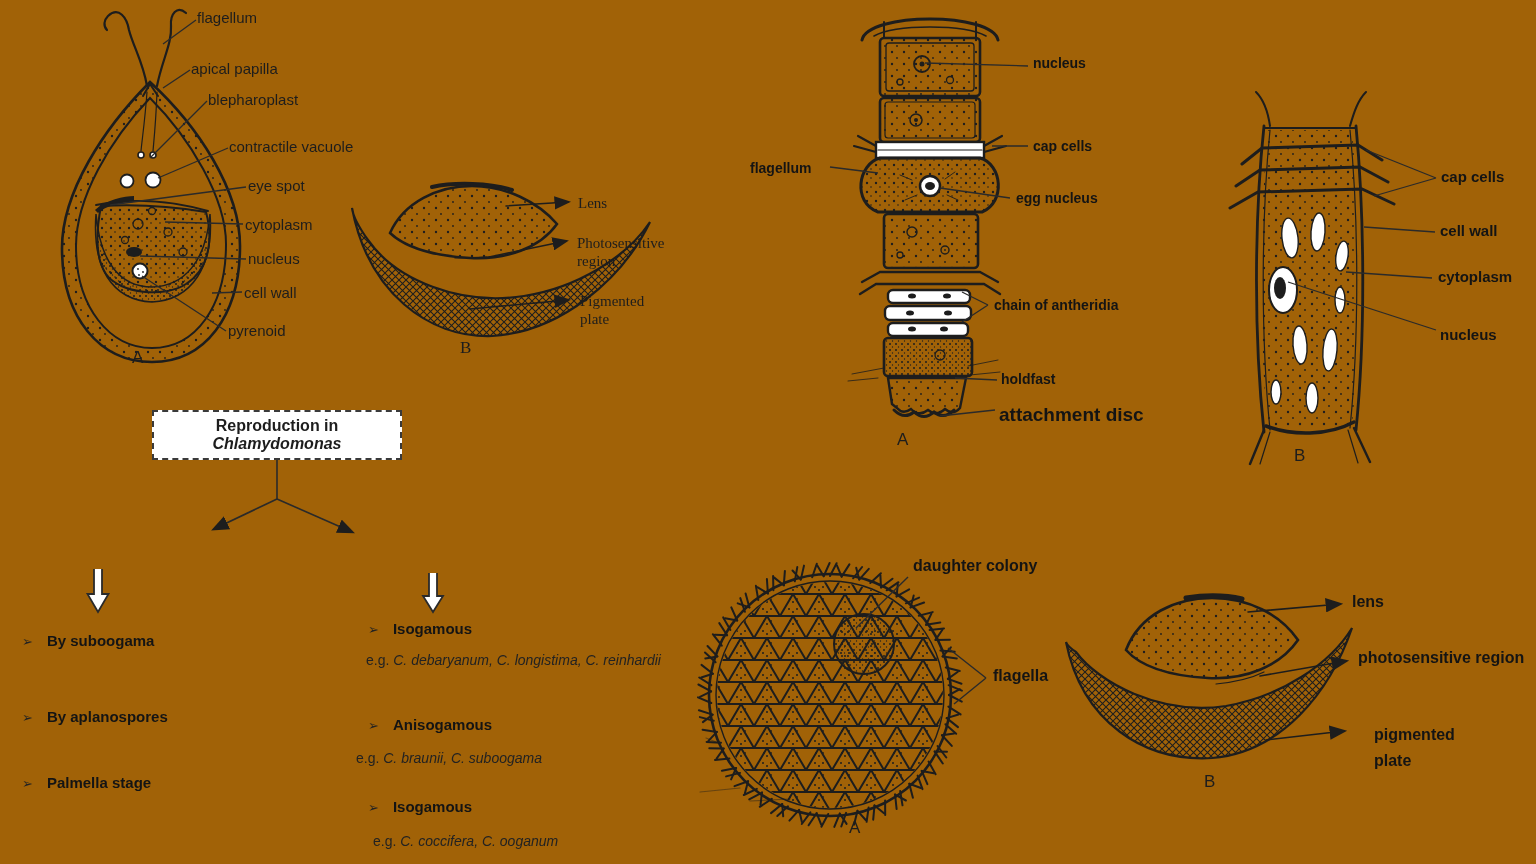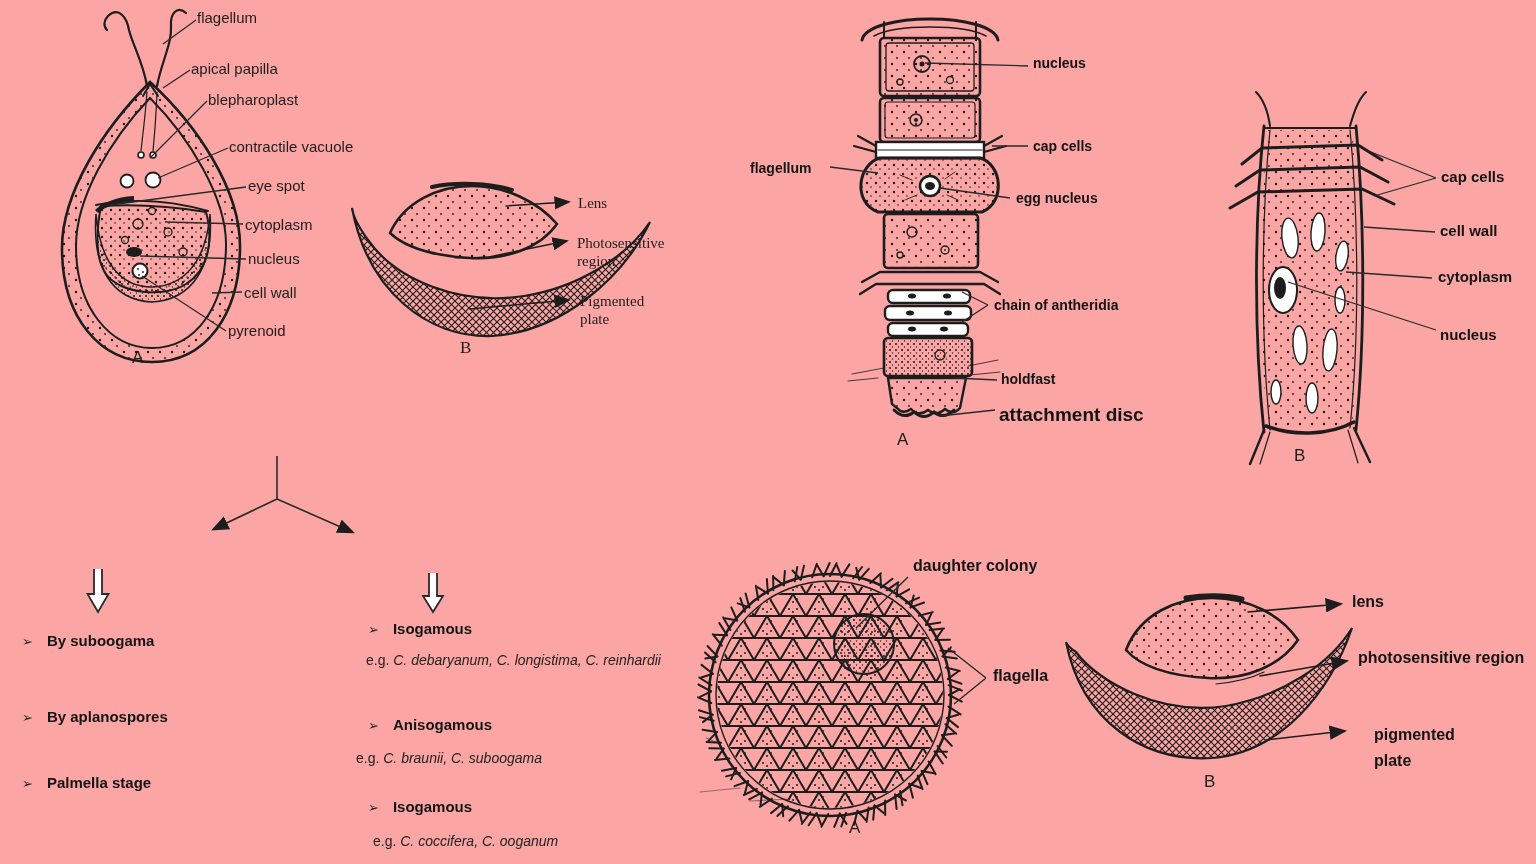--- a/index.html
+++ b/index.html
@@ -1,16 +1,16 @@
 <!DOCTYPE html>
 <html><head>
 <meta charset="utf-8">
 <style>
   html,body{margin:0;padding:0;background:#fff;}
-  .canvas{position:relative;width:1536px;height:864px;background:#fca5a5;overflow:hidden;
+  .canvas{position:relative;width:1536px;height:864px;background:#a16207;overflow:hidden;
           font-family:"Liberation Sans",sans-serif;color:#1d1d1d;}
   .art{position:absolute;left:0;top:0;}
   .lb{position:absolute;font-size:15px;line-height:1.22;white-space:nowrap;color:#1d1d1d;}
   .serif{font-family:"Liberation Serif",serif;}
   .b{font-weight:bold;color:#141414;}
   .i{font-style:italic;}
   .wrap{white-space:normal;}
   .sm{font-size:14px;}
   .xs{font-size:19px;}
   .panel{font-size:17px;letter-spacing:1px;}
@@ -369,20 +369,23 @@
 <div class="lb" style="left:248px;top:250px">nucleus</div>
 <div class="lb" style="left:244px;top:284px">cell wall</div>
 <div class="lb" style="left:228px;top:322px">pyrenoid</div>
 <div class="lb panel" style="left:132px;top:348px">A</div>
 
 <div class="lb serif" style="left:578px;top:194px">Lens</div>
 <div class="lb serif wrap" style="left:577px;top:234px;width:112px">Photosensitive region</div>
 <div class="lb serif wrap" style="left:580px;top:292px;width:84px">Pigmented plate</div>
 <div class="lb serif panel" style="left:460px;top:338px">B</div>
 
+<div class="fbox" style="left:152px;top:410px;width:246px;height:46px">
+  <div class="t"><span>Reproduction in </span><span class="i">Chlamydomonas</span></div>
+</div>
 
 <div class="bullet-row" style="left:22px;top:632px">
   <span class="bullet">➢</span>
   <span class="blabel">By suboogama</span>
 </div>
 <div class="bullet-row" style="left:22px;top:708px">
   <span class="bullet">➢</span>
   <span class="blabel">By  aplanospores</span>
 </div>
 <div class="bullet-row" style="left:22px;top:774px">

